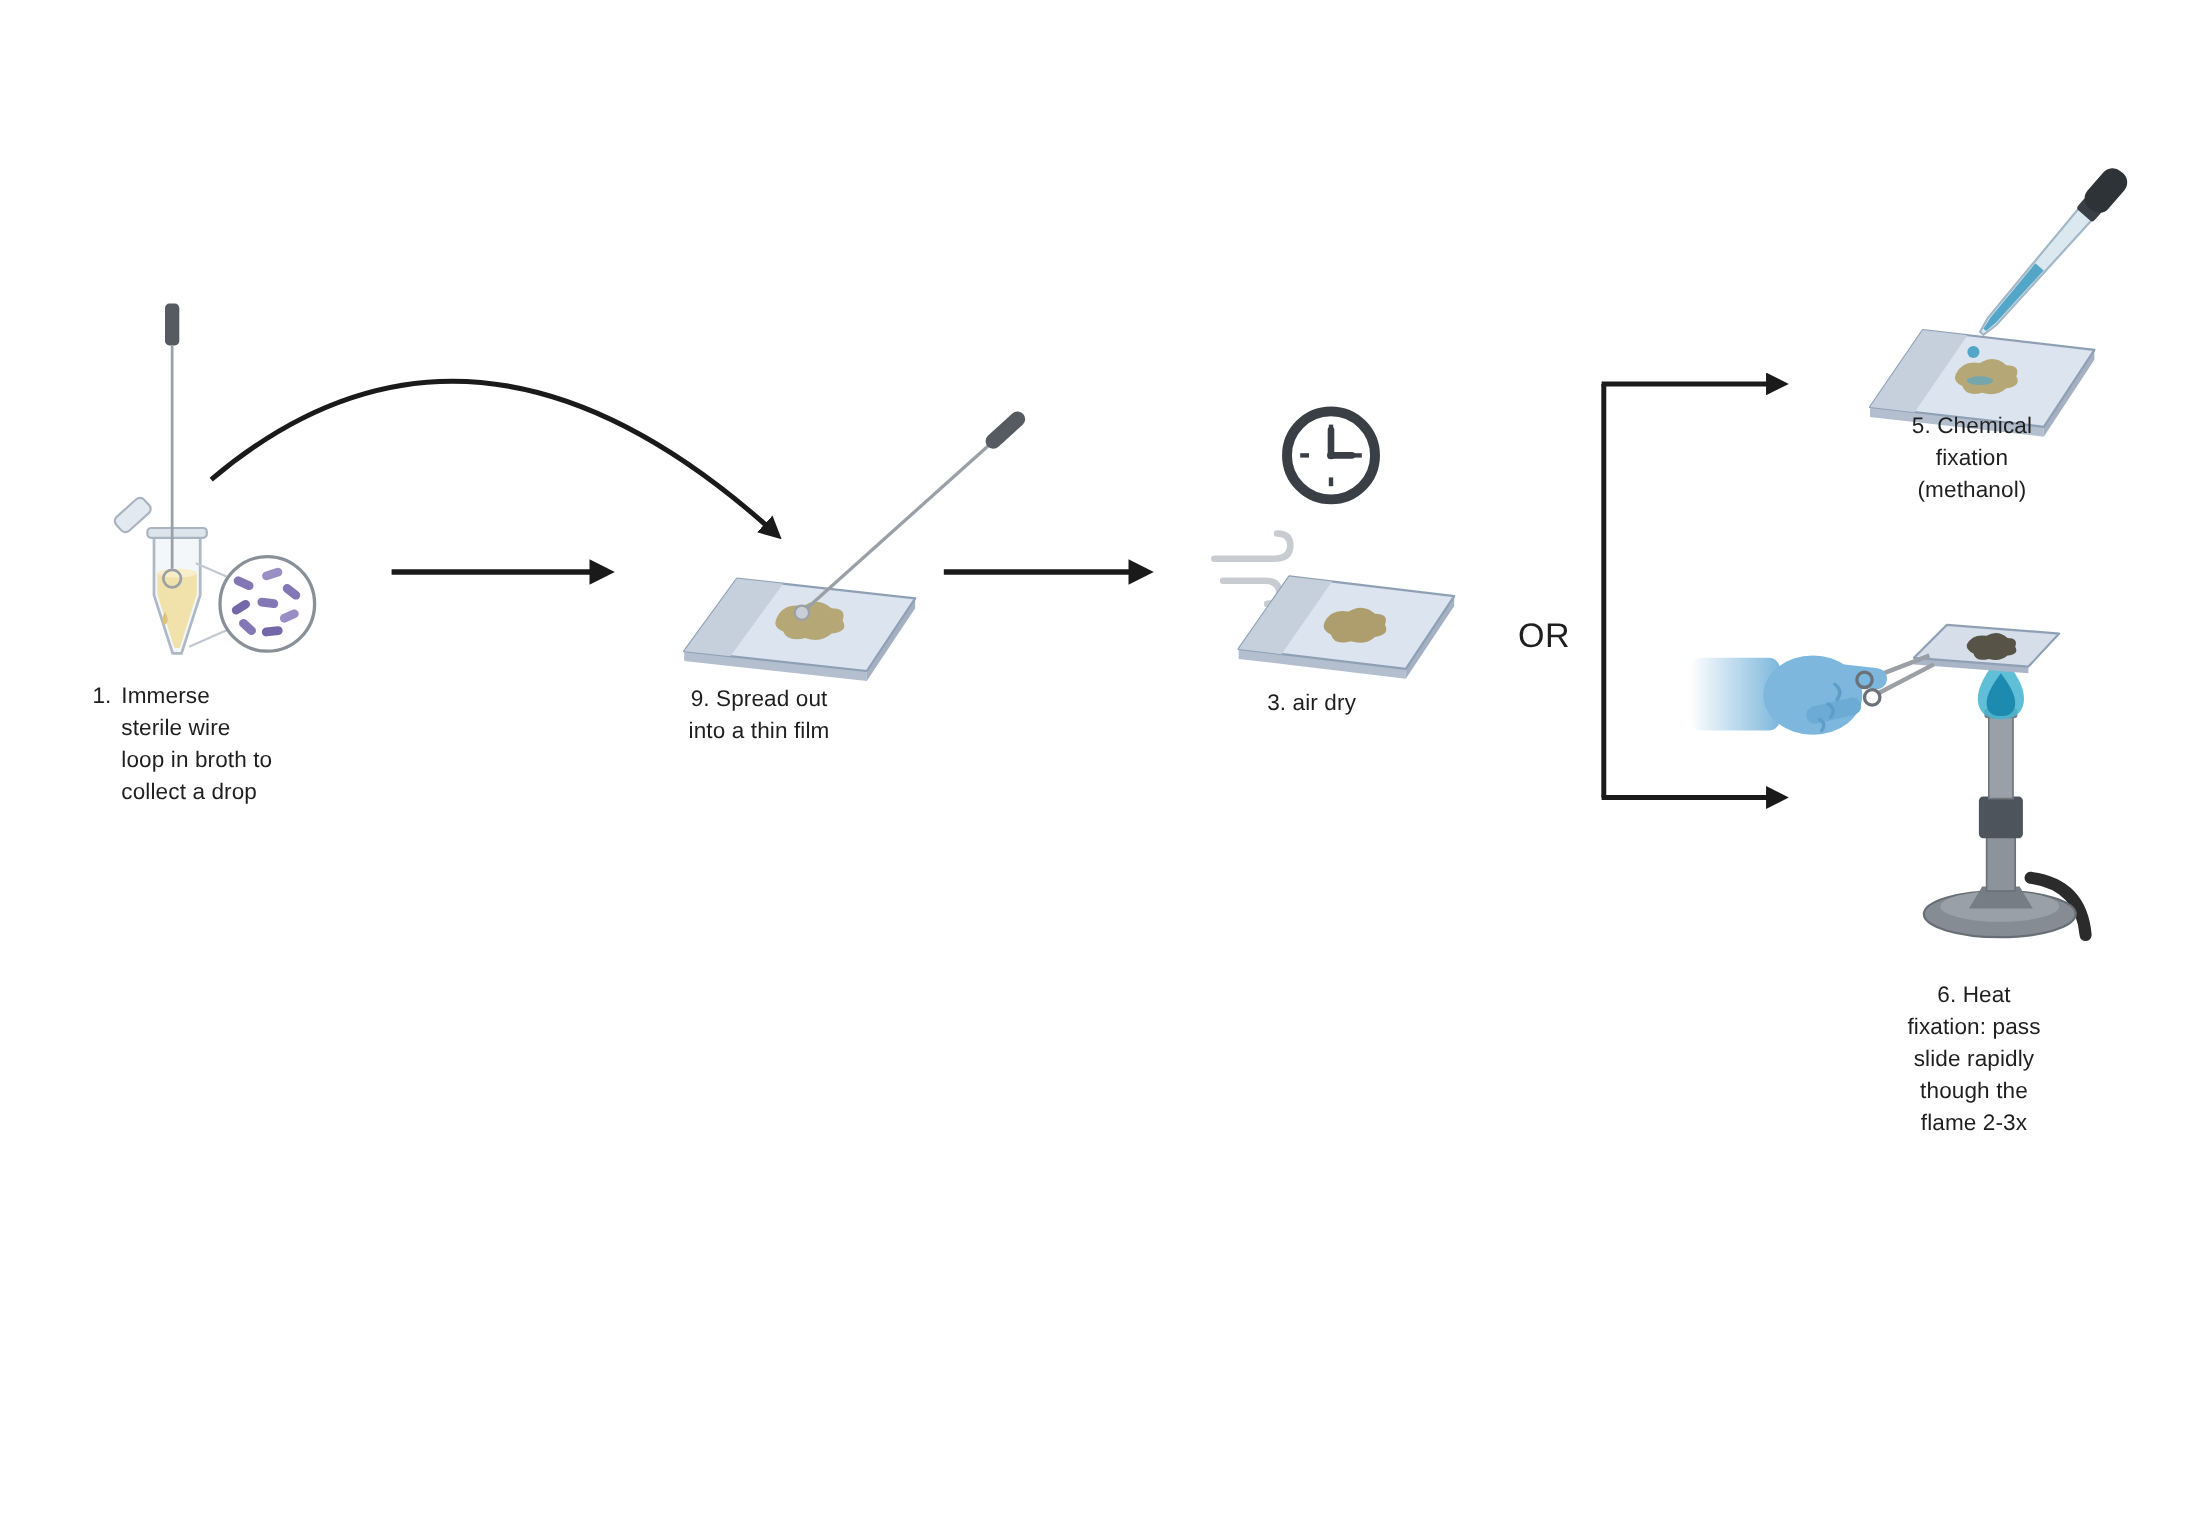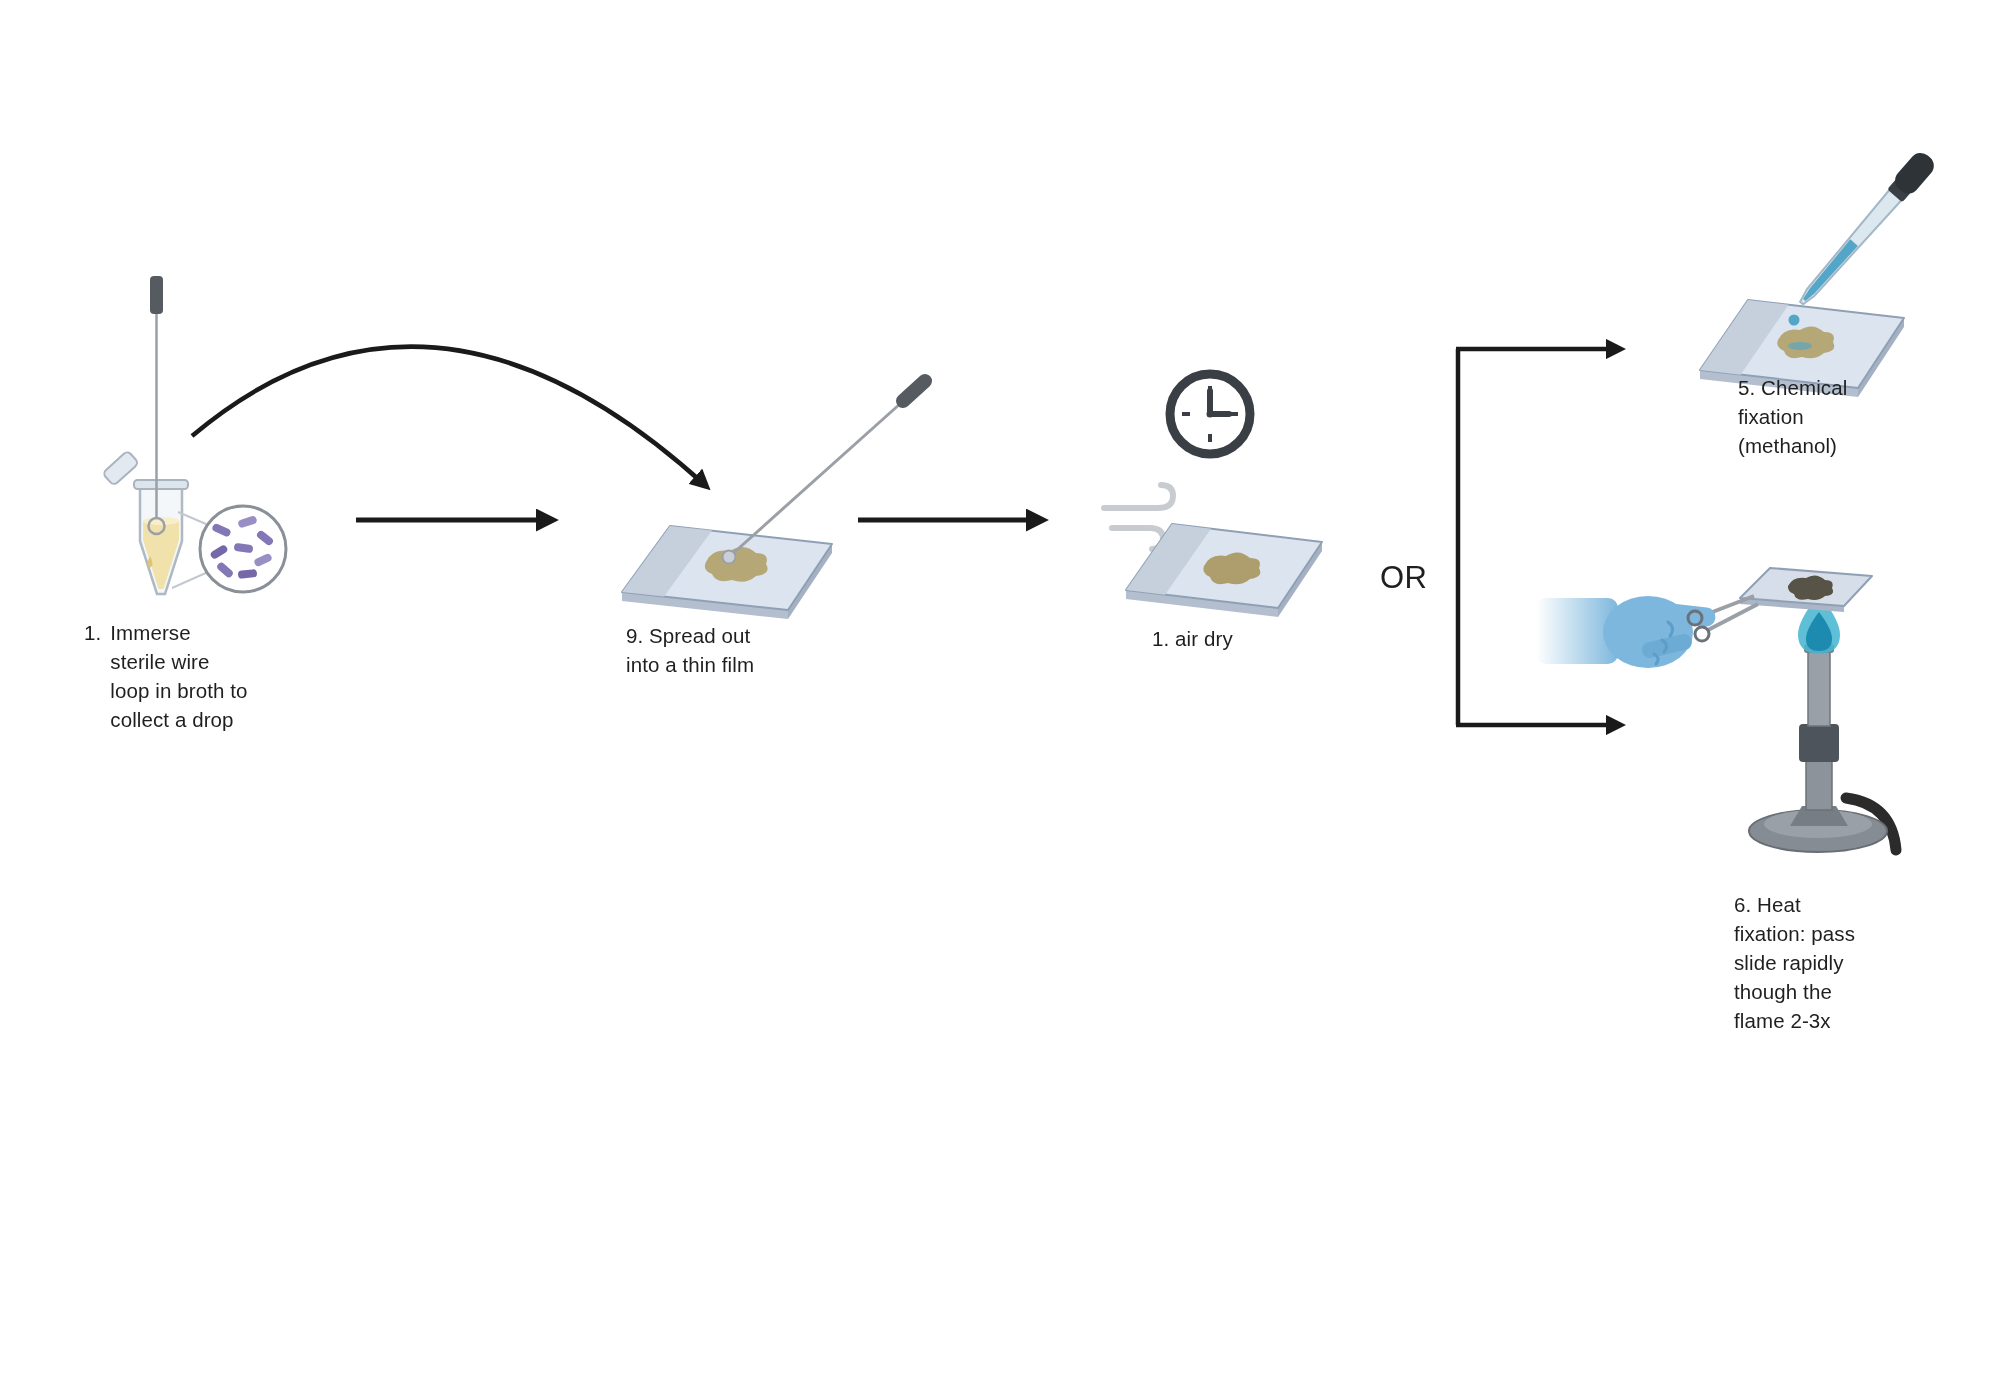--- a/index.html
+++ b/index.html
@@ -1,20 +1,20 @@
 <!DOCTYPE html>
 <html style="--text: #1f1f1f; --arrow: #1a1a1a; --slide-top: #dce4ef; --slide-frosted: #c6d0dd; --smear: #b2a26d; --dried-smear: #ab9a66; --heat-smear: #4a4435; --bacteria: #8377b5; --broth: #f1e2ab; --glove: #7db7dd; --flame-outer: #49b6d2; --flame-inner: #1d8bb0; --methanol: #53a6c8; --metal: #9aa0a6; --handle: #565b61;"><head>
 <meta charset="utf-8">
 <style>
   html,body{margin:0;padding:0;background:#ffffff;}
   body{font-family:"Liberation Sans",sans-serif;color:var(--text,#1f1f1f);}
   .canvas{position:relative;width:2000px;height:1400px;background:#ffffff;overflow:hidden;}
   .art{position:absolute;left:0;top:0;width:2000px;height:1400px;}
   .label{position:absolute;font-size:20.5px;line-height:1.42;letter-spacing:0.1px;color:var(--text,#1f1f1f);}
-  .pre{white-space:pre-line;}
+  .pre{white-space:pre-line;text-align:center;}
   .step1{left:84px;top:618px;display:flex;gap:9px;}
   .step1 .lines{white-space:pre-line;}
   .step3{left:626px;top:621px;}
   .step4{left:1152px;top:624px;}
   .or{left:1380px;top:512px;font-size:31px;font-weight:500;letter-spacing:0.5px;margin-top:44px;}
   .chem{left:1738px;top:373px;}
   .heat{left:1734px;top:890px;}
 </style>
 </head>
 <body>
@@ -155,21 +155,21 @@
     <span class="num">1.</span>
     <span class="lines">Immerse
 sterile wire
 loop in broth to
 collect a drop</span>
   </div>
 
   <div class="label pre step3">9. Spread out
 into a thin film</div>
 
-  <div class="label step4">1. air dry</div>
+  <div class="label step4">3. air dry</div>
 
   <div class="label or">OR</div>
 
   <div class="label pre chem">5. Chemical
 fixation
 (methanol)</div>
 
   <div class="label pre heat">6. Heat
 fixation: pass
 slide rapidly

